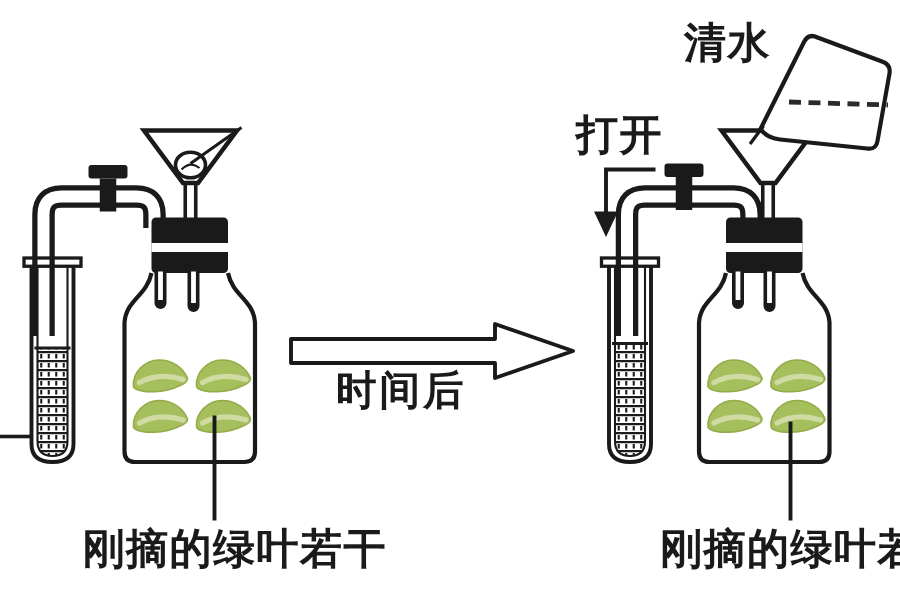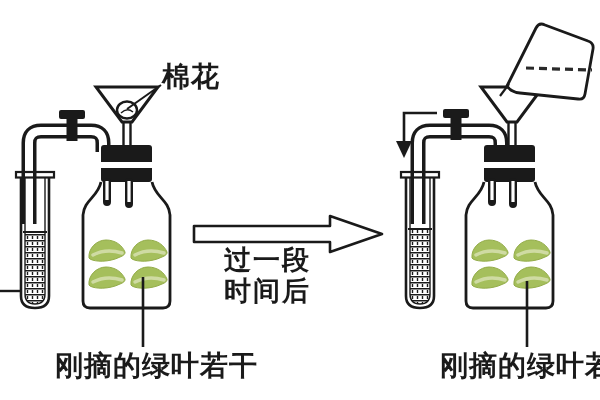--- a/index.html
+++ b/index.html
@@ -172,23 +172,23 @@
       <g>
         <use href="#leafShape" x="470" y="237"></use>
         <use href="#leafShape" x="512" y="237"></use>
         <use href="#leafShape" x="470" y="264"></use>
         <use href="#leafShape" x="512" y="264"></use>
       </g>
       <path class="ink-stroke" stroke-width="2.6" d="M527,281 V347"></path>
     </g>
   </svg>
 
-  <div class="label" style="left:162px;top:62px;">棉花</div>
   <div class="label" style="left:55px;top:351px;">刚摘的绿叶若干</div>
 
   <div class="label transition" style="left:224px;top:245px;">
-    <span style="display:block;">过一段</span>
     <span style="display:block;text-align:center;">时间后</span>
   </div>
 
+  <div class="label" style="left:384px;top:75px;">打开</div>
+  <div class="label" style="left:456px;top:14px;">清水</div>
   <div class="label" style="left:440px;top:351px;">刚摘的绿叶若干</div>
 
 </div>
 
 </body></html>

